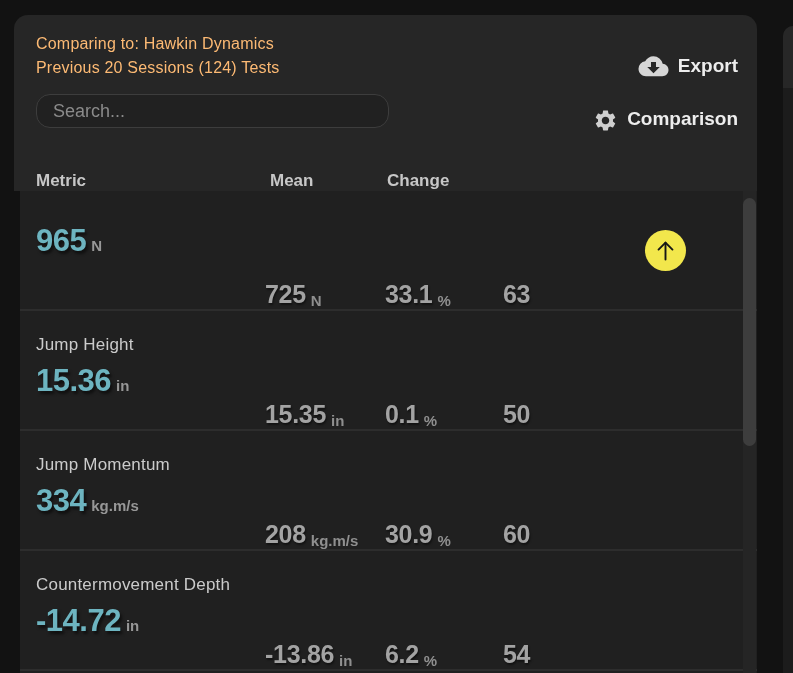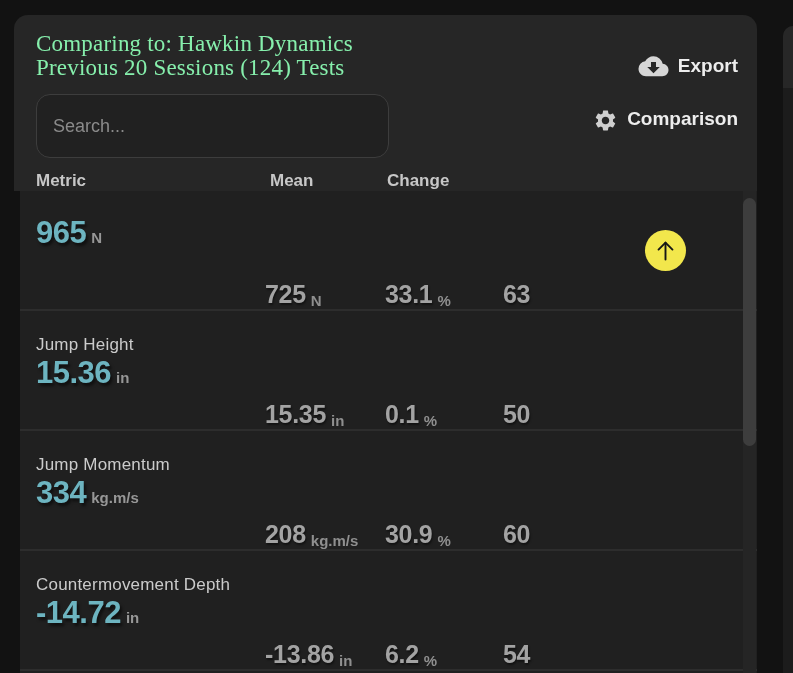--- a/index.html
+++ b/index.html
@@ -7,27 +7,27 @@
     width:793px;height:673px;overflow:hidden;position:relative;
     background:#121212;
     font-family:"Liberation Sans","DejaVu Sans",sans-serif;
     -webkit-font-smoothing:antialiased;
   }
   .panel{position:absolute;left:14px;top:15px;width:743px;height:658px;}
   .panel-header{
     position:absolute;left:0;top:0;right:0;height:176px;
     background:#262626;border-radius:14px 14px 0 0;
   }
-  .compare-text{position:absolute;left:22px;top:17px;color:#86efac;font-size:23px;line-height:24px;letter-spacing:.2px;font-family:Liberation Serif, serif;}
+  .compare-text{position:absolute;left:22px;top:17px;color:#fdba74;font-size:16px;line-height:24px;letter-spacing:.2px;}
   .btn{position:absolute;display:flex;align-items:flex-start;gap:9px;color:#ededed;font-size:19px;font-weight:600;background:none;border:none;cursor:pointer;padding:0;font-family:inherit;}
   .export-btn{top:40px;right:19px;}
   .comparison-btn{top:93px;right:19px;}
   .btn .ico{display:flex;align-items:center;}
   .search-input{
-    position:absolute;left:22px;top:79px;width:353px;height:64px;box-sizing:border-box;
+    position:absolute;left:22px;top:79px;width:353px;height:34px;box-sizing:border-box;
     background:#212121;border:1px solid #3d3d3d;border-radius:14px;
     color:#c4c4c4;font-size:18px;padding:0 16px;outline:none;font-family:inherit;
   }
   .search-input::placeholder{color:#8a8a8a;}
   .col-headers{
     position:absolute;left:0;right:0;bottom:0;height:38px;
     display:grid;grid-template-columns:236px 119px 113px 140px 1fr;align-items:center;
     color:#c7c7c7;font-size:17px;font-weight:bold;
   }
   .col-headers .ch0{padding-left:22px;}
@@ -37,21 +37,21 @@
   .rows{
     position:absolute;left:6px;top:176px;right:0;bottom:0;
     background:#202020;overflow:hidden;
   }
   .row{
     height:120px;box-sizing:border-box;border-bottom:2px solid #2d2d2d;
     display:grid;grid-template-columns:230px 119px 113px 140px 1fr;
   }
   .metric-cell{padding-left:16px;padding-top:24px;}
   .metric-name{color:#cbcbcb;font-size:17px;line-height:20px;letter-spacing:.2px;}
-  .metric-value-line{margin-top:0;display:flex;align-items:baseline;}
+  .metric-value-line{margin-top:8px;display:flex;align-items:baseline;}
   .metric-value{color:#6db4c0;font-size:31px;font-weight:bold;letter-spacing:-.5px;text-shadow:2px 3px 3px rgba(0,0,0,.55);}
   .metric-unit{color:#979797;font-size:15px;margin-left:5px;font-weight:600;}
   .num-cell{display:flex;align-items:flex-end;}
   .num-cell.mean{padding-left:15px;}
   .num-cell.change{padding-left:16px;}
   .num-cell.zscore{padding-left:21px;}
   .num{color:#a3a3a3;font-size:25px;font-weight:bold;letter-spacing:-.3px;text-shadow:1px 2px 2px rgba(0,0,0,.45);}
   .unit{color:#8f8f8f;font-size:15px;font-weight:600;margin-left:5px;margin-top:6px;}
   .icon-cell{display:flex;align-items:center;}
   .trend-badge{

